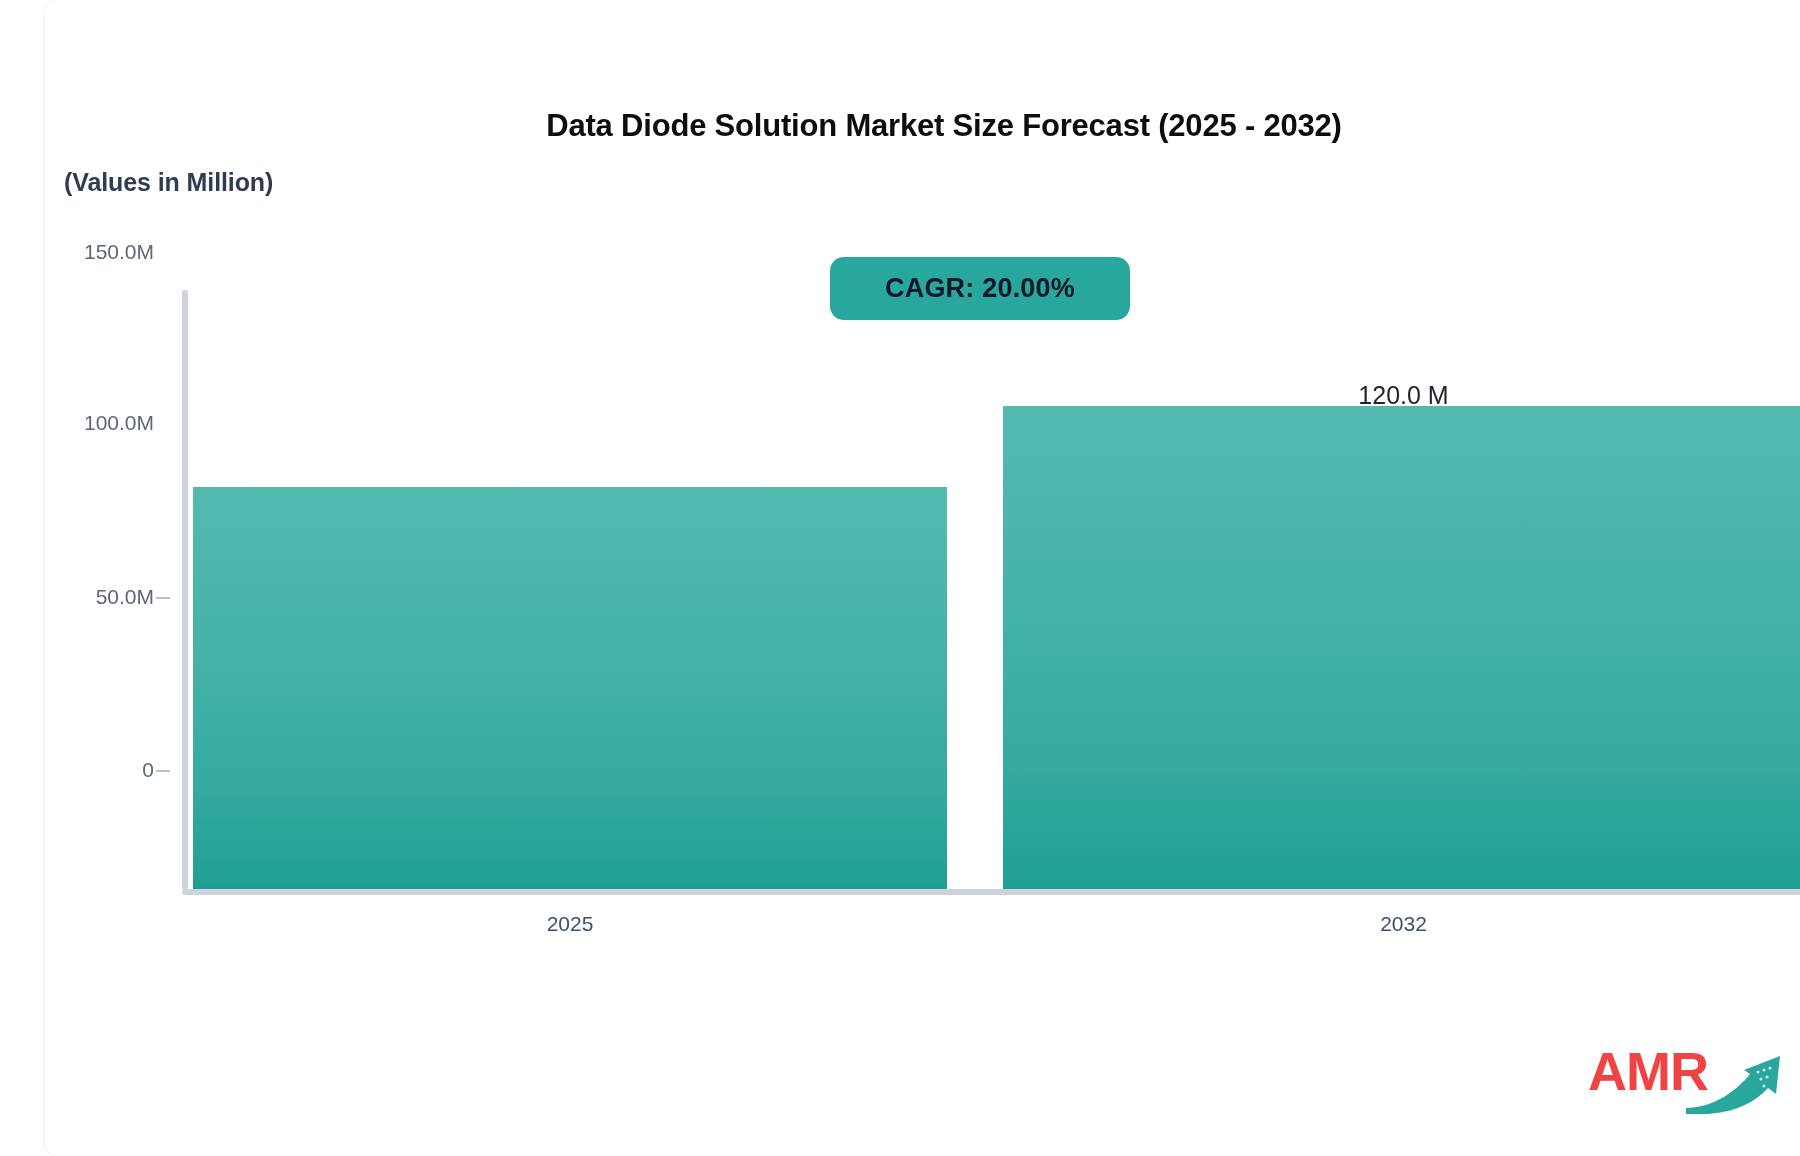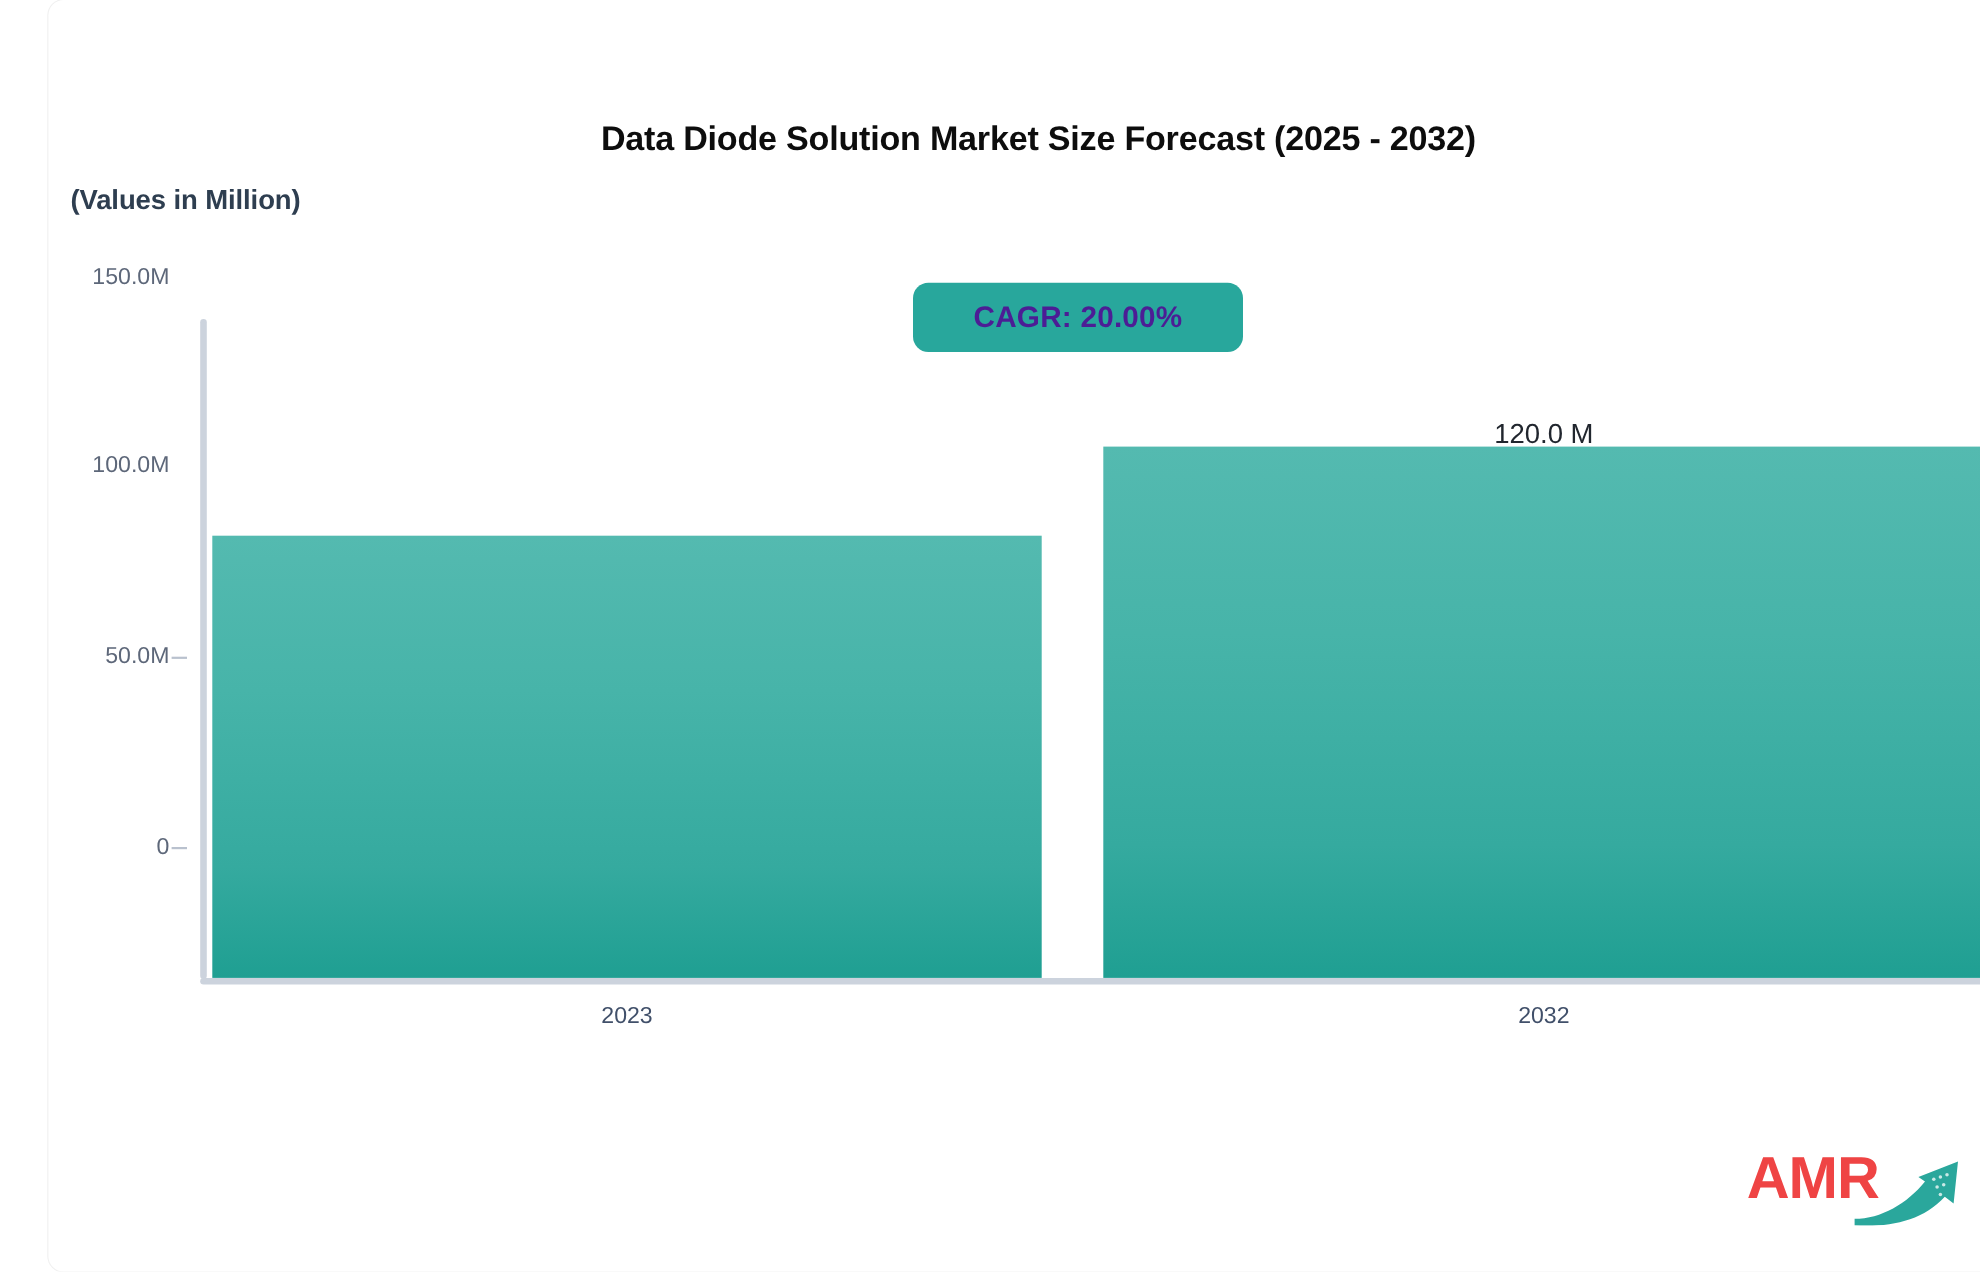--- a/index.html
+++ b/index.html
@@ -59,21 +59,21 @@
     height: 63px;
     background: #28a79c;
     border-radius: 14px;
     display: flex;
     align-items: center;
     justify-content: center;
   }
   #cagr-badge .cagr-text {
     font-size: 27px;
     font-weight: bold;
-    color: #4c1d95;
+    color: #0f172a;
     letter-spacing: 0.2px;
   }
 
   
   #plot-area {
     position: absolute;
     left: 0;
     top: 0;
     width: 1800px;
     height: 1156px;
@@ -198,21 +198,21 @@
     <div class="y-tick-mark" style="top:597px;"></div>
     <div class="y-tick-mark" style="top:770px;"></div>
 
     <div class="bar" style="left:149px; width:754px; height:402px;"></div>
 
     <div class="bar" style="left:959px; width:801px; height:483px;"></div>
 
 
     <div class="bar-value-label" style="left:959px; width:801px; top:381px;">120.0 M</div>
 
-    <div class="x-tick-label" style="left:149px; width:754px;">2023</div>
+    <div class="x-tick-label" style="left:149px; width:754px;">2025</div>
 
     <div class="x-tick-label" style="left:959px; width:801px;">2032</div>
 
   </div>
 
   <div id="amr-logo">
     <div id="amr-logo-text">AMR</div>
     <svg id="amr-logo-arrow" viewBox="0 0 108 66">
       <path d="M2 60 C 26 60, 50 46, 66 26 L 60 22 L 96 8 L 92 46 L 84 40 C 64 62, 34 68, 2 66 Z" fill="#2aa79c"></path>
       <circle cx="74" cy="24" r="1.6" fill="#ffffff" opacity="0.75"></circle>

